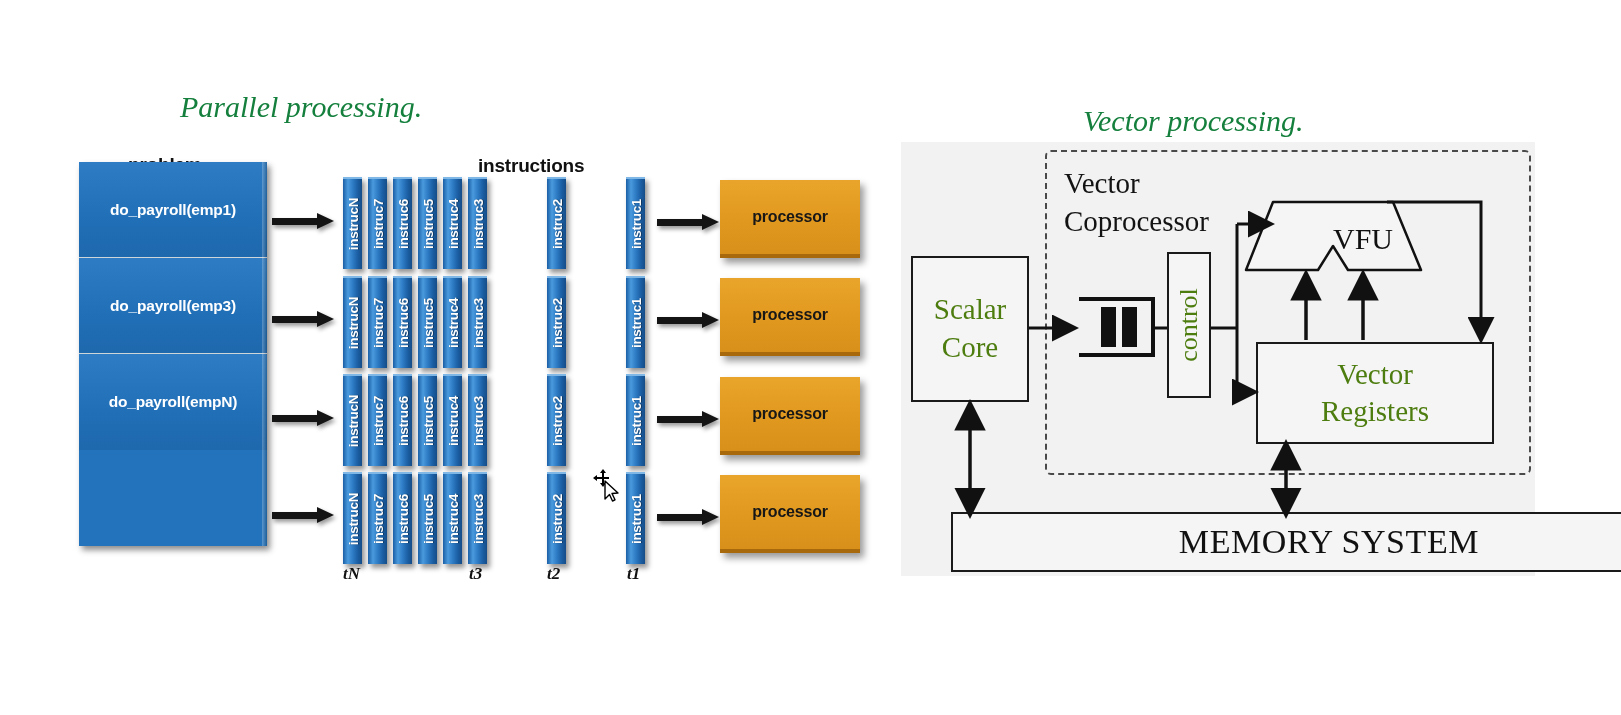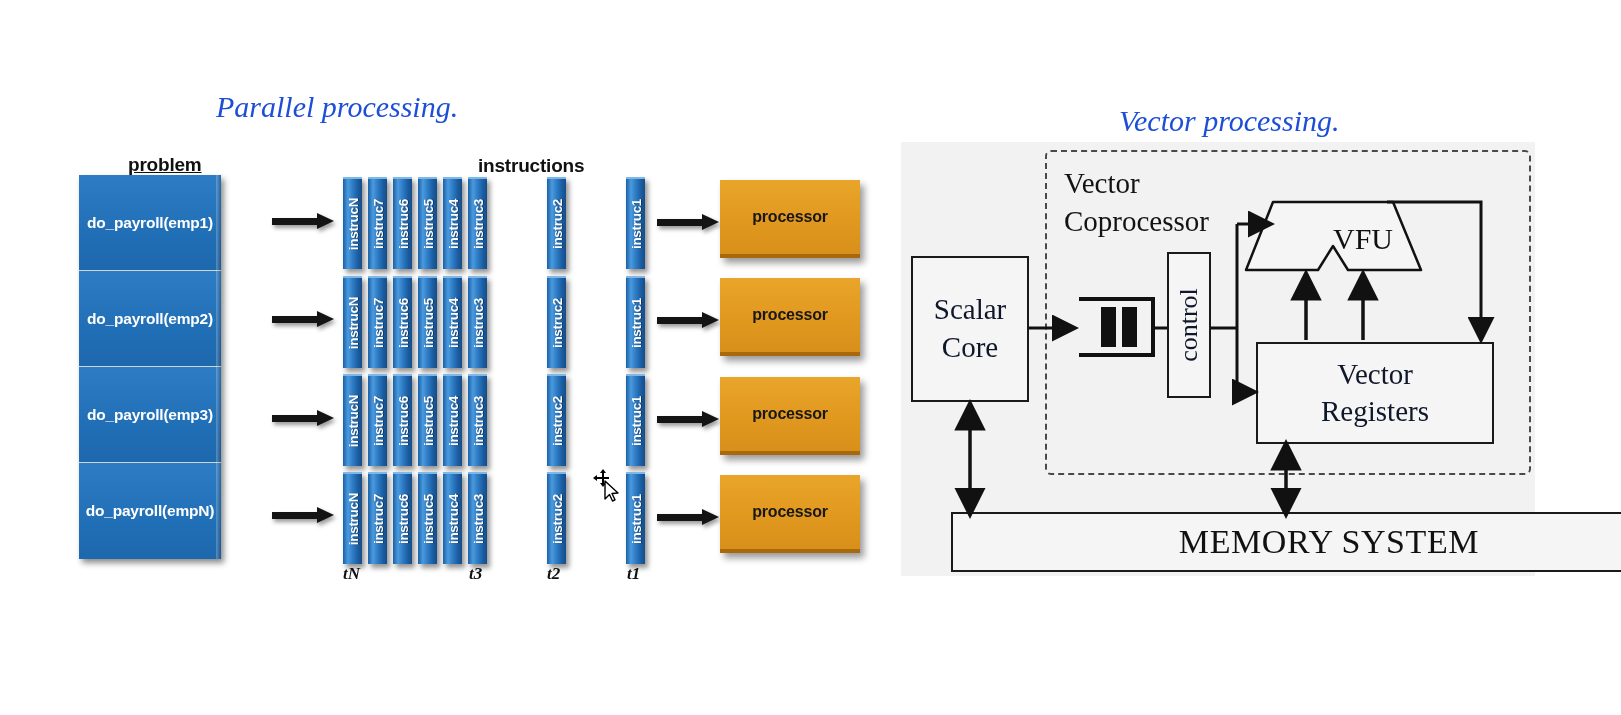--- a/index.html
+++ b/index.html
@@ -12,41 +12,40 @@
     position:relative;
   }
   .stage{position:absolute;left:0;top:0;width:1621px;height:715px;}
 
   
   .caption{
     position:absolute;
     font-family:"Liberation Serif", serif;
     font-style:italic;
     font-size:30px;
-    color:#1d4ed8;
+    color:#15803d;
     white-space:nowrap;
-    margin-left:36px;
   }
   #caption-left{left:180px;top:90px;}
   #caption-right{left:1083px;top:104px;}
 
   
   #fig-parallel{position:absolute;left:60px;top:140px;width:830px;height:460px;}
 
   .hdr{
     position:absolute;
     font-size:19px;font-weight:bold;color:#111;
     letter-spacing:-0.2px;white-space:nowrap;
   }
   #hdr-problem{left:68px;top:14px;text-decoration:underline;}
   #hdr-instructions{left:418px;top:15px;}
 
   
   #problem-stack{
-    position:absolute;left:19px;top:35px;width:142px;height:384px;
+    position:absolute;left:19px;top:22px;width:188px;height:384px;
     background:#2273BC;
     box-shadow:3px 4px 6px rgba(0,0,0,.45);
   }
   .problem-cell{
     position:relative;
     height:96px;width:100%;
     box-sizing:border-box;
     display:flex;align-items:center;justify-content:center;
     color:#ffffff;font-size:15.5px;font-weight:bold;
     letter-spacing:-0.2px;
@@ -114,21 +113,21 @@
   }
   #memory-band{
     position:absolute;left:951px;top:504px;width:634px;height:68px;
   }
   .vbox{
     position:absolute;box-sizing:border-box;
     border:2.5px solid #1a1a1a;background:#f5f5f5;
     display:flex;align-items:center;justify-content:center;
     flex-direction:column;
     font-family:"Liberation Serif", serif;
-    color:#0f172a;
+    color:#4d7c0f;
   }
   #dashed-region{
     position:absolute;left:144px;top:8px;width:486px;height:325px;
     box-sizing:border-box;
     border:2.5px dashed #4a4a4a;
     border-radius:6px;
     background:transparent;
   }
   #vector-copro-label{
     position:absolute;left:163px;top:22px;
@@ -182,21 +181,20 @@
   <div class="caption" id="caption-left">Parallel processing.</div>
   <div class="caption" id="caption-right">Vector processing.</div>
 
   <div id="fig-parallel">
 
     <div class="hdr" id="hdr-problem">problem</div>
     <div class="hdr" id="hdr-instructions">instructions</div>
 
     <div id="problem-stack">
       <div class="problem-cell">do_payroll(emp1)</div>
-      <div class="problem-cell">do_payroll(emp2)</div>
       <div class="problem-cell">do_payroll(emp3)</div>
       <div class="problem-cell">do_payroll(empN)</div>
     </div>
 
     <div class="arrow" style="left:212px;top:73px;width:62px;">
       <div class="shaft" style="width:45px;"></div>
         <div class="head" style="left:45px;"></div>
     </div>
     <div class="arrow" style="left:212px;top:171px;width:62px;">
       <div class="shaft" style="width:45px;"></div>

